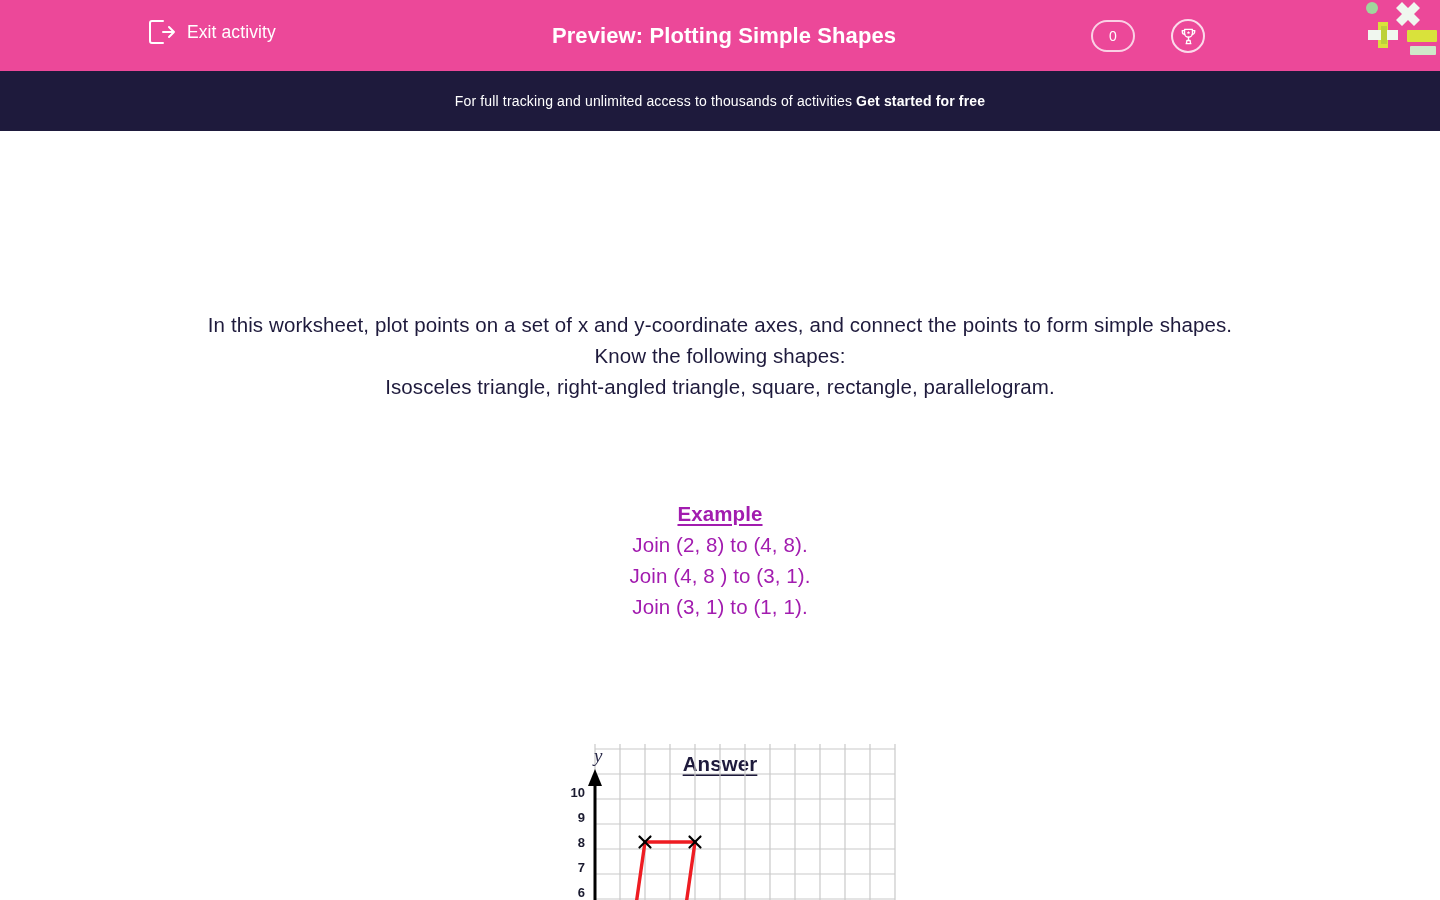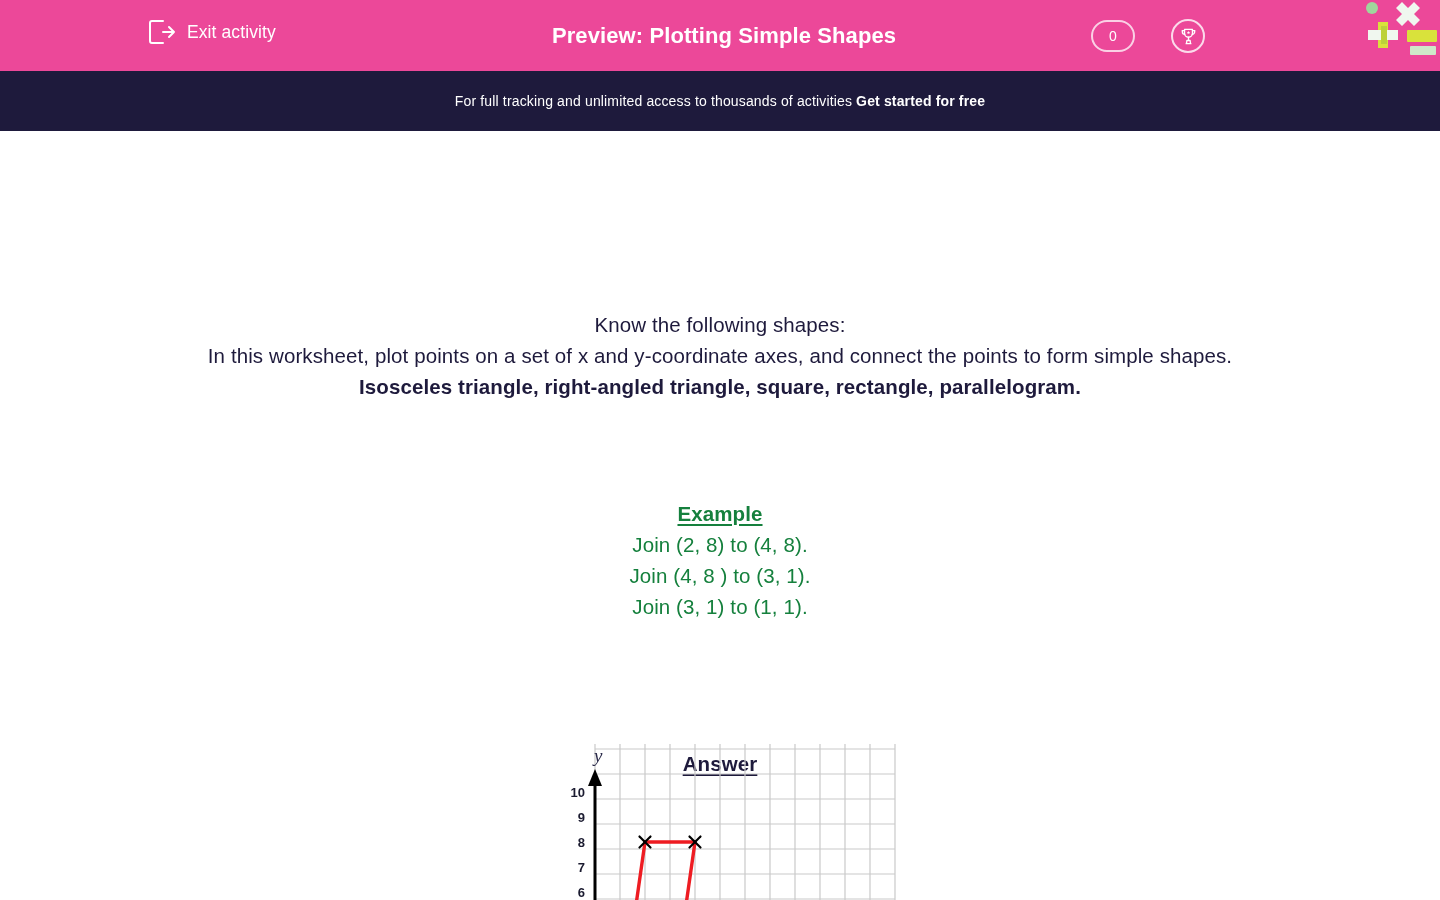--- a/index.html
+++ b/index.html
@@ -113,28 +113,28 @@
     left: 0; right: 0;
     text-align: center;
     color: #1e1a3c;
     font-size: 20.5px;
     line-height: 31px;
     font-weight: 400;
     letter-spacing: .1px;
   }
   .intro .line { display: block; }
   .intro .w-wrap { display: inline-block; max-width: 1125px; }
-  .intro .bold { font-weight: 700; }
+  .intro .bold { font-weight: 400; }
 
   .example-block {
     position: absolute;
     top: 367px;
     left: 0; right: 0;
     text-align: center;
-    color: #15803d;
+    color: #a21caf;
     font-size: 20.5px;
     line-height: 31px;
     letter-spacing: .1px;
   }
   .heading-ul {
     font-weight: 700;
     text-decoration: underline;
     text-underline-offset: 3px;
   }
   .answer-heading {
@@ -206,22 +206,22 @@
 
 <div class="promo">
   <div class="promo-text">
     <span>For full tracking and unlimited access to thousands of activities</span><span class="promo-cta">Get started for free</span>
   </div>
 </div>
 
 <div class="content">
 
   <div class="intro">
+    <span class="line w-wrap">In this worksheet, plot points on a set of x and y-coordinate axes, and connect the points to form simple shapes.</span>
     <span class="line">Know the following shapes:</span>
-    <span class="line w-wrap">In this worksheet, plot points on a set of x and y-coordinate axes, and connect the points to form simple shapes.</span>
     <span class="line bold">Isosceles triangle, right-angled triangle, square, rectangle, parallelogram.</span>
   </div>
 
   <div class="example-block">
     <div class="heading-ul">Example</div>
     <div>Join (2, 8) to (4, 8).</div>
     <div>Join (4, 8 ) to (3, 1).</div>
     <div>Join (3, 1) to (1, 1).</div>
   </div>
 

